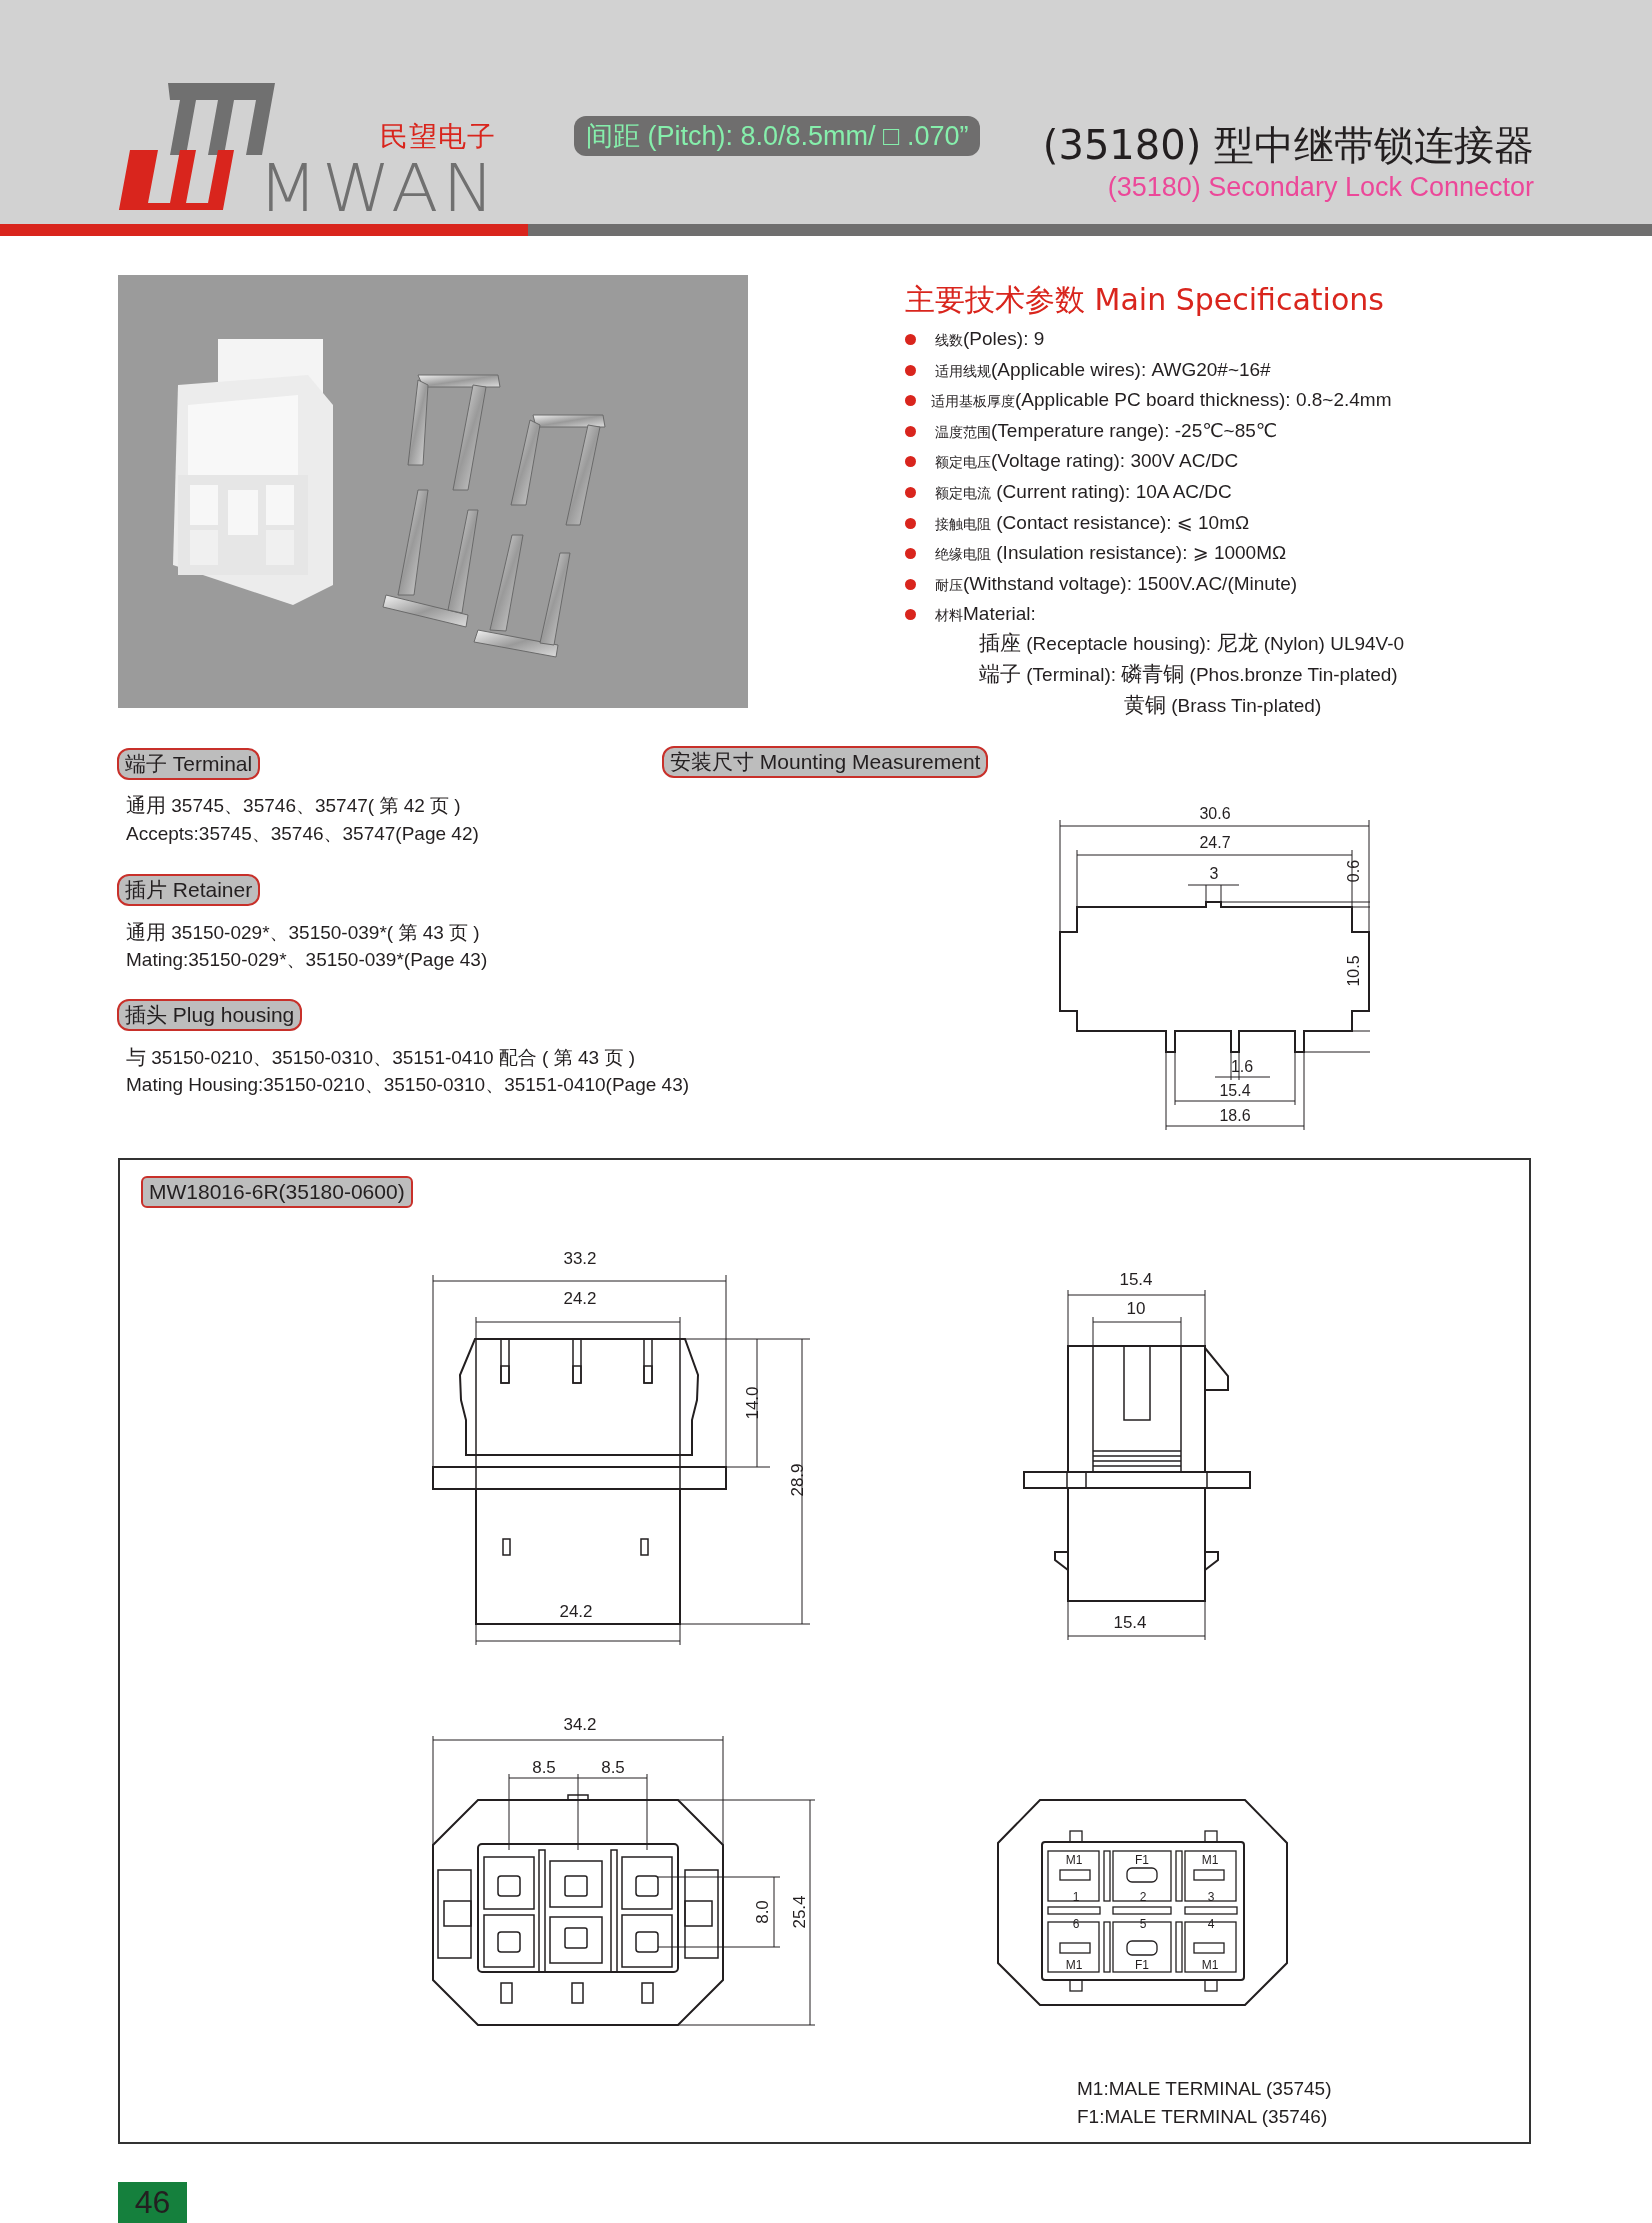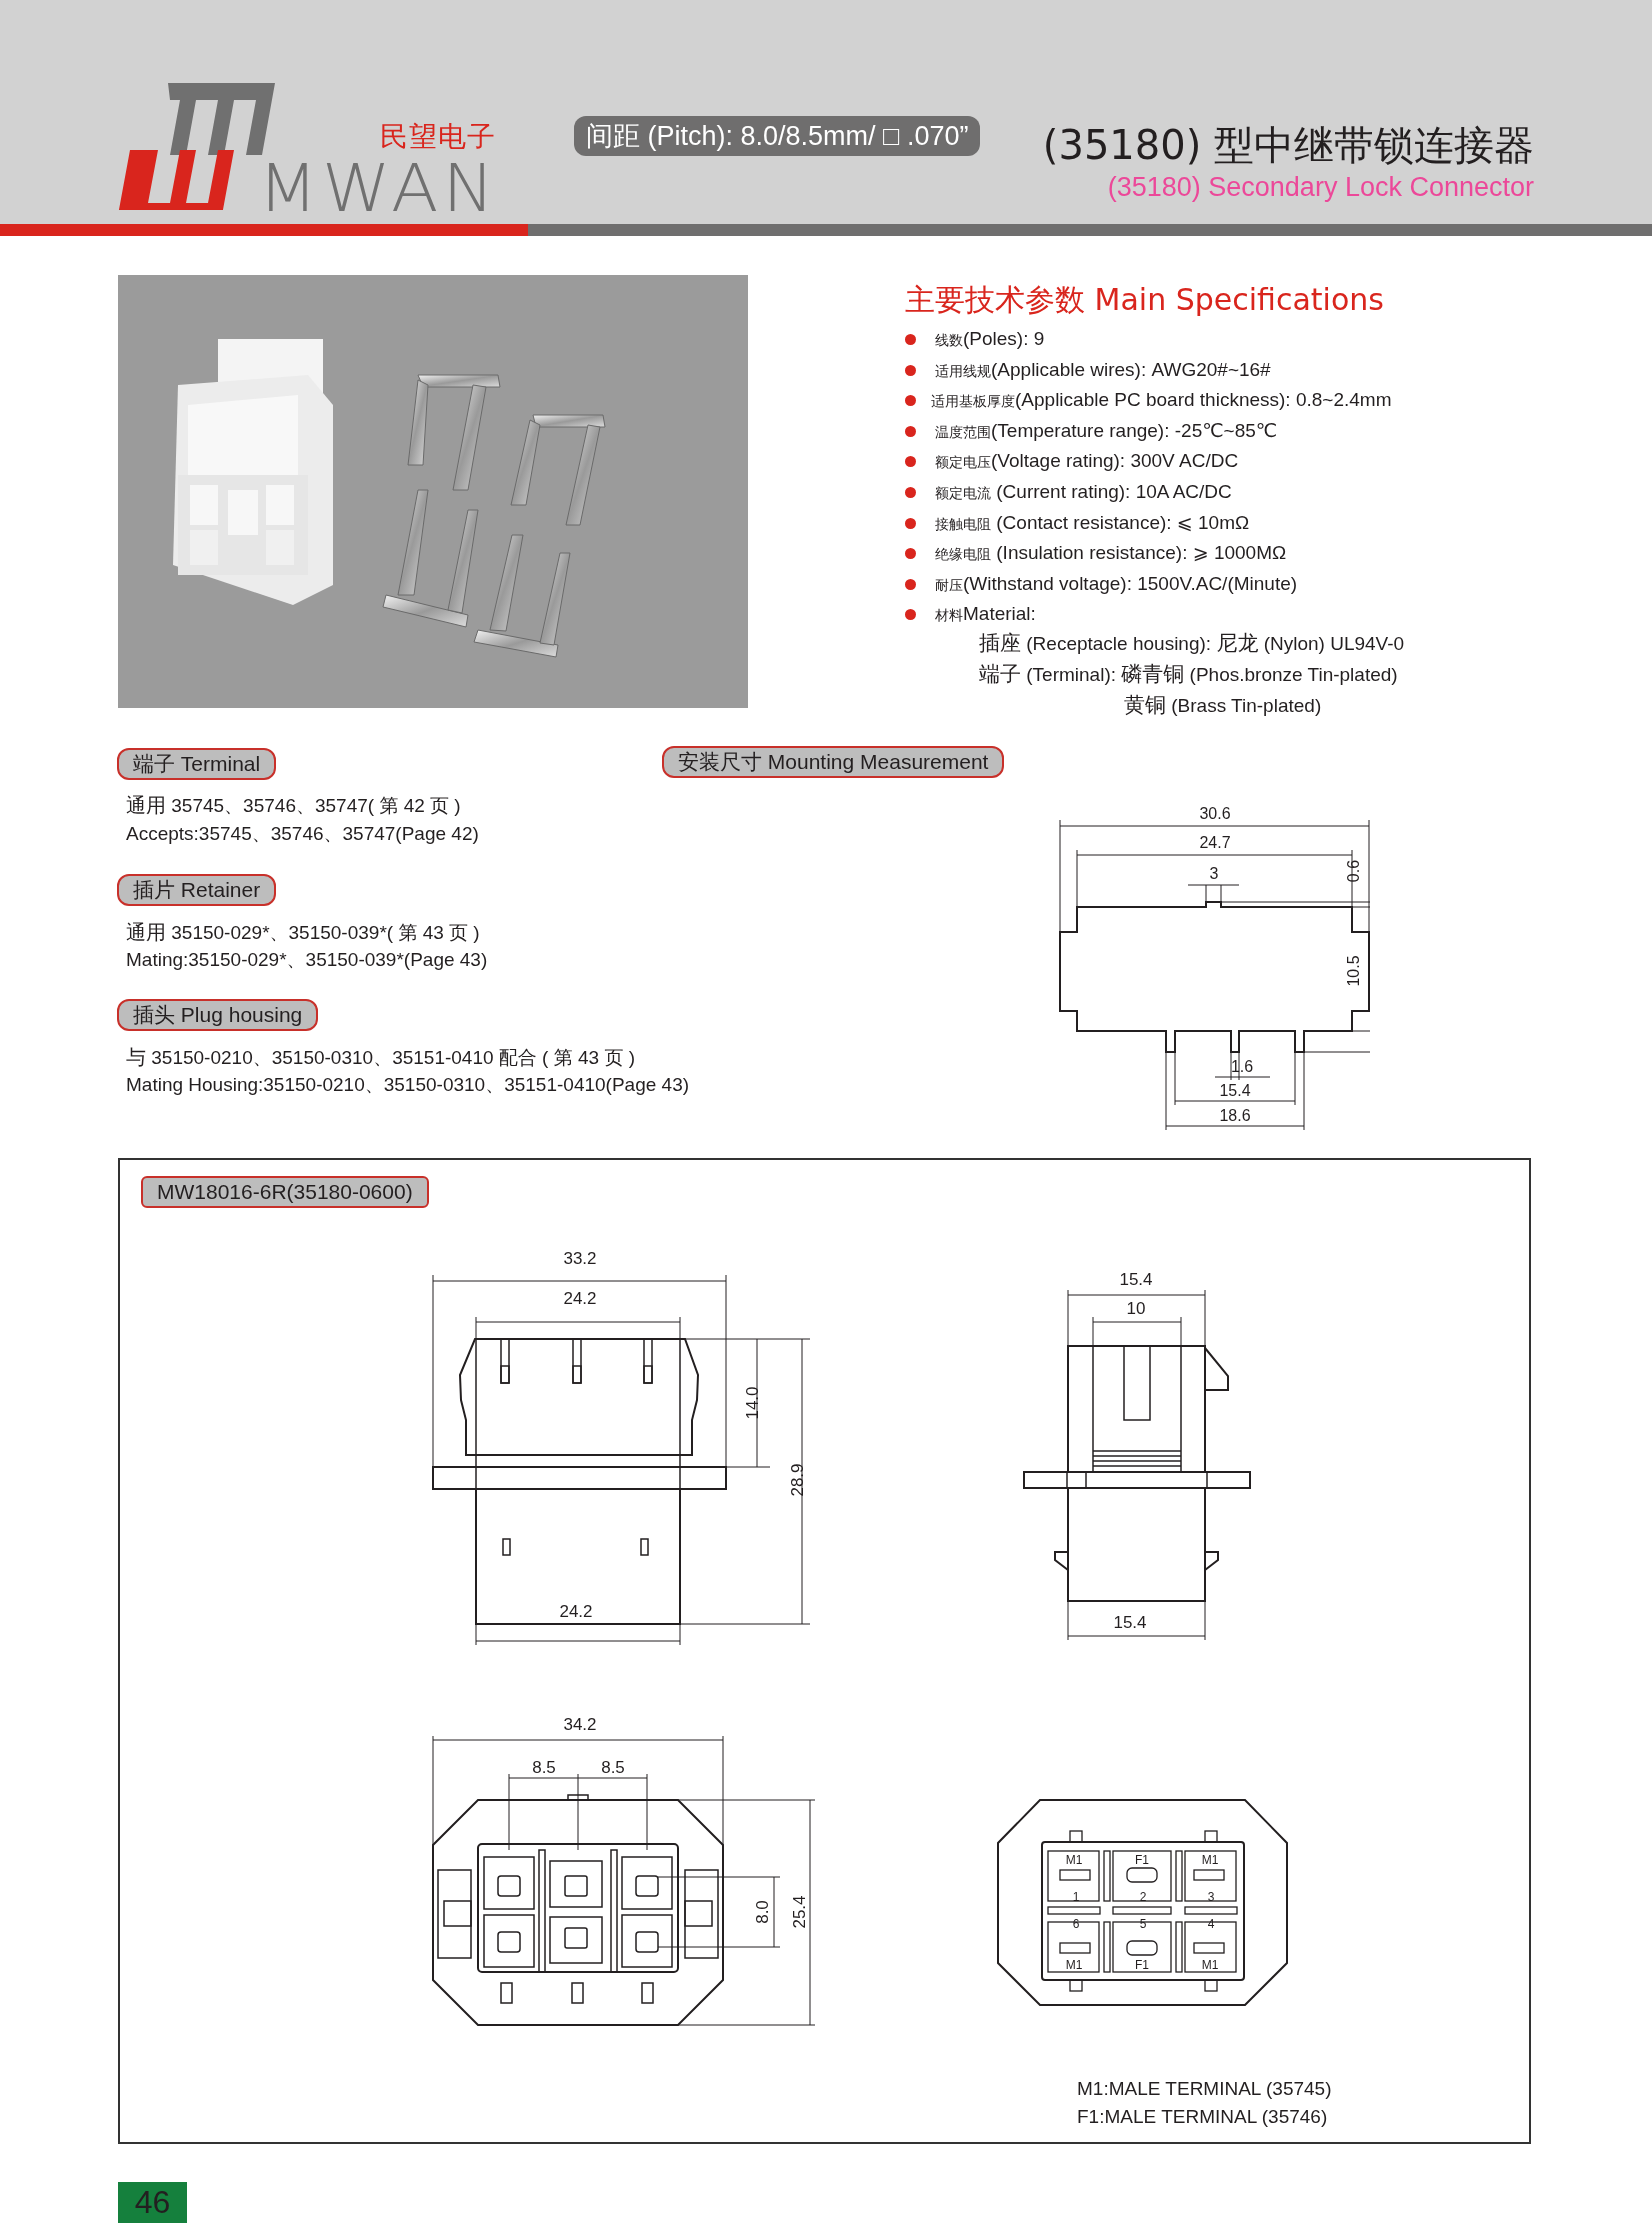--- a/index.html
+++ b/index.html
@@ -4,36 +4,36 @@
 <style>
   html, body { margin:0; padding:0; }
   body { width:1652px; height:2223px; position:relative; background:#ffffff; overflow:hidden;
          font-family:"Liberation Sans", "DejaVu Sans", sans-serif; color:#231f20; }
   .abs { position:absolute; }
   .header-band { left:0; top:0; width:1652px; height:226px; background:#d2d2d2; }
   .rule-red { left:0; top:224px; width:528px; height:12px; background:#d9251d; }
   .rule-gray { left:528px; top:224px; width:1124px; height:12px; background:#6f6e6e; }
   .brand-cn { left:380px; top:118px; font-size:28px; color:#d9251d; letter-spacing:1px; font-family:"DejaVu Sans", sans-serif; }
   .brand-en { left:258px; top:150px; font-size:66px; color:#707070; letter-spacing:4px; font-weight:300; font-family:"DejaVu Sans", sans-serif; transform:scaleX(1.05); transform-origin:left; }
-  .pitch-pill { left:574px; top:116px; height:40px; padding:0 12px; border-radius:12px; background:#6f6e6e; color:#ffffff;
+  .pitch-pill { left:574px; top:116px; height:40px; padding:0 12px; border-radius:12px; background:#6f6e6e; color:#86efac;
                 font-size:27px; line-height:40px; white-space:nowrap; }
   .title-cn { right:118px; top:118px; font-size:40px; color:#231f20; white-space:nowrap; font-family:"DejaVu Sans", sans-serif; }
   .title-en { right:118px; top:172px; font-size:27px; color:#ec4899; white-space:nowrap; }
 
   .photo { left:118px; top:275px; width:630px; height:433px; background:#9b9b9b; overflow:hidden; }
 
   .spec-title { left:905px; top:280px; font-size:30px; color:#d9251d; white-space:nowrap; font-family:"DejaVu Sans", sans-serif; }
   .spec-list { left:905px; top:324px; margin:0; padding:0; list-style:none; }
   .spec-list li { position:relative; height:30.6px; line-height:30.6px; font-size:19px; white-space:nowrap; padding-left:30px; }
   .spec-list li .dot { position:absolute; left:0; top:10px; width:11px; height:11px; border-radius:50%; background:#d9251d; }
   .spec-list li .cn { font-size:14px; font-family:"DejaVu Sans", sans-serif; }
   .mat-row { position:absolute; font-size:19px; white-space:nowrap; }
   .mat-row .cn { font-size:21px; font-family:"DejaVu Sans", sans-serif; }
 
-  .pill { height:28px; line-height:28px; padding:0 14px; border:2.5px solid #c8302a; border-radius:12px; background:#bdbdbd;
+  .pill { height:28px; line-height:28px; padding:0 6px; border:2.5px solid #c8302a; border-radius:12px; background:#bdbdbd;
           font-size:21px; color:#231f20; white-space:nowrap; }
   .pill .cn { font-family:"DejaVu Sans", sans-serif; }
   .info-line { font-size:19px; white-space:nowrap; }
   .info-line .cn { font-family:"DejaVu Sans", sans-serif; font-size:20px; }
 
   .boxed { left:118px; top:1158px; width:1413px; height:986px; border:2.5px solid #333; box-sizing:border-box; }
   .legend-line { font-size:19px; white-space:nowrap; }
   .page-badge { left:118px; top:2182px; width:69px; height:56px; background:#15803d; color:#231f20; font-size:32px; line-height:41px; text-align:center; }
   svg text { font-family:"Liberation Sans", sans-serif; fill:#231f20; }
 </style>

